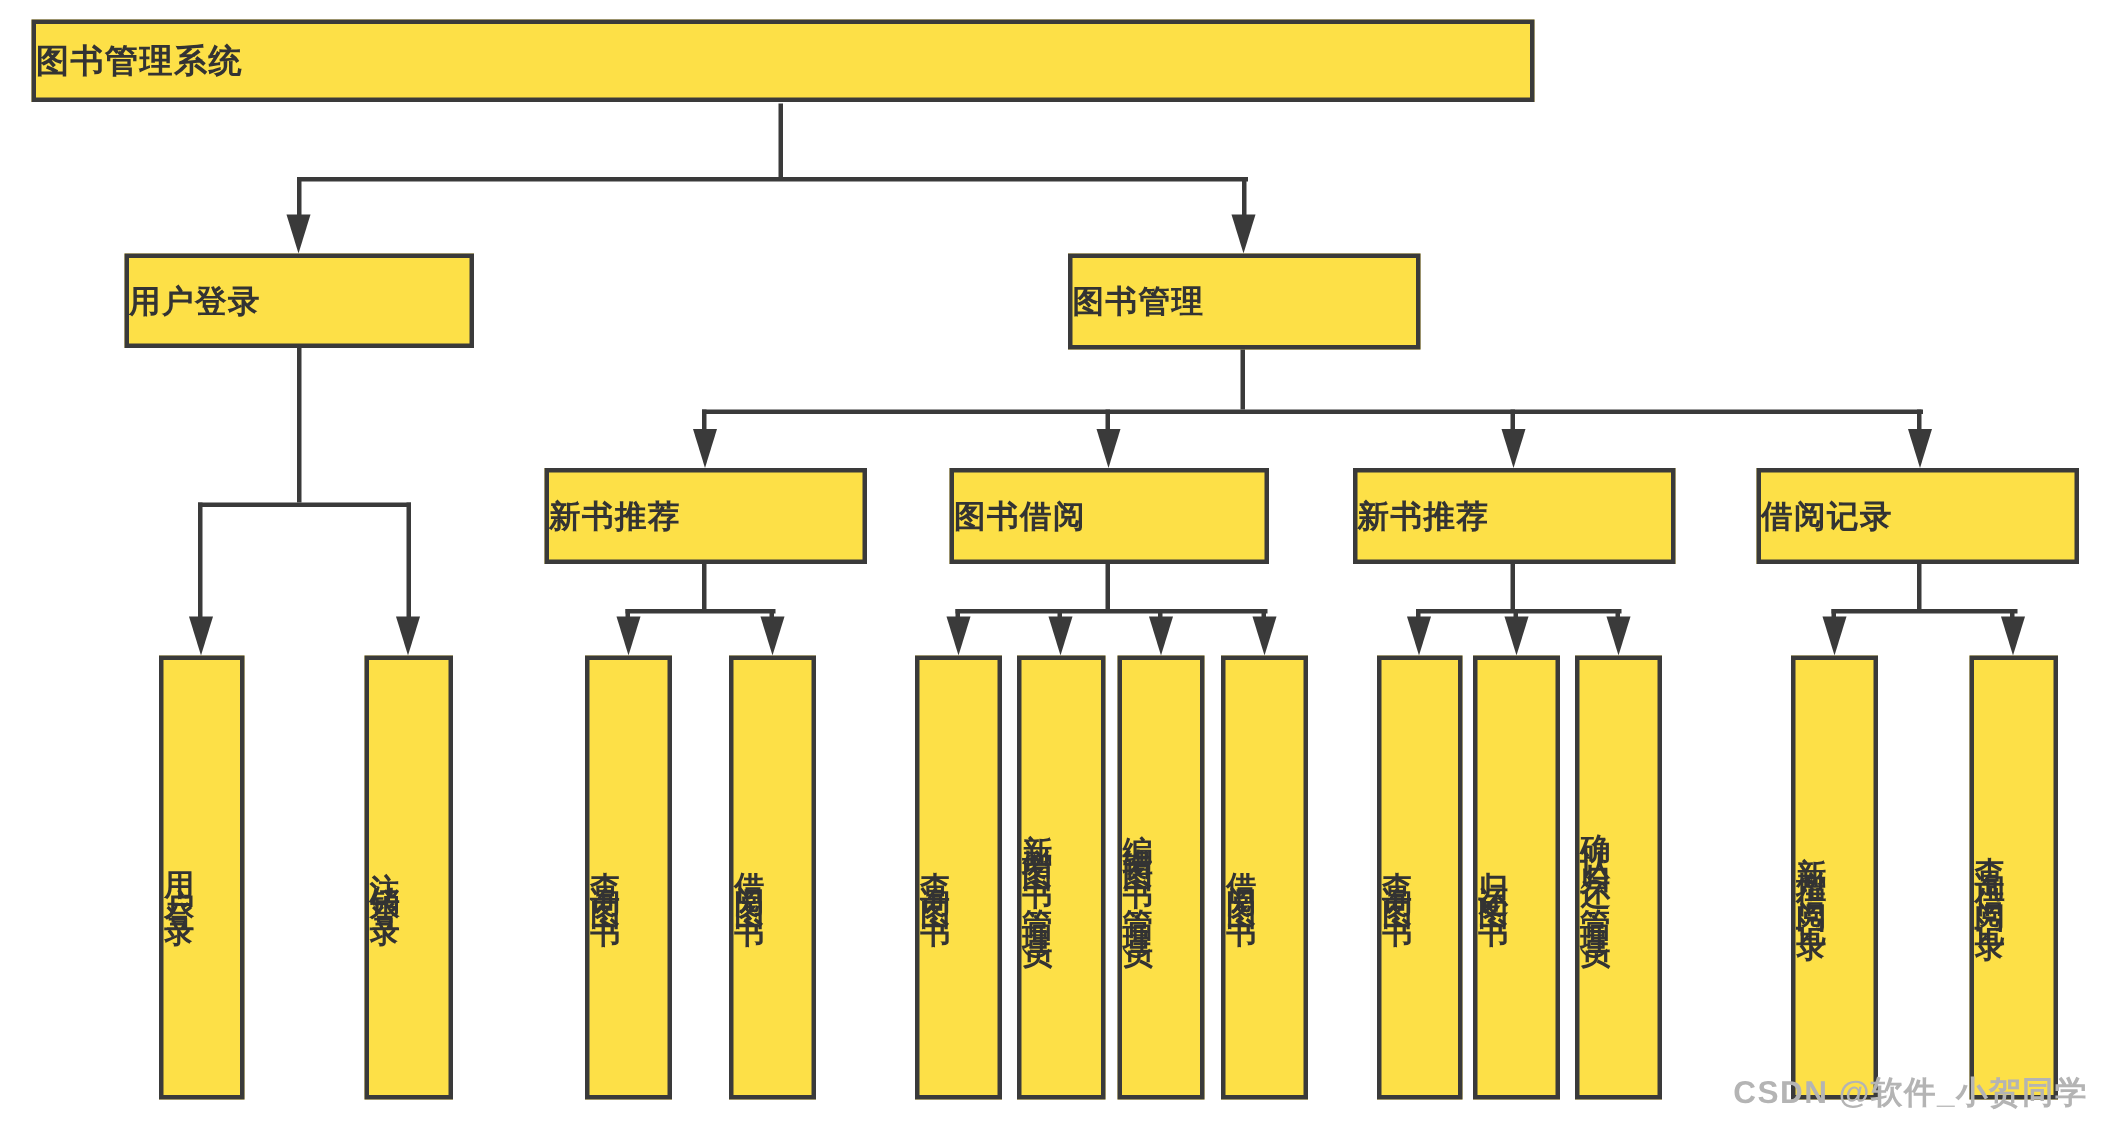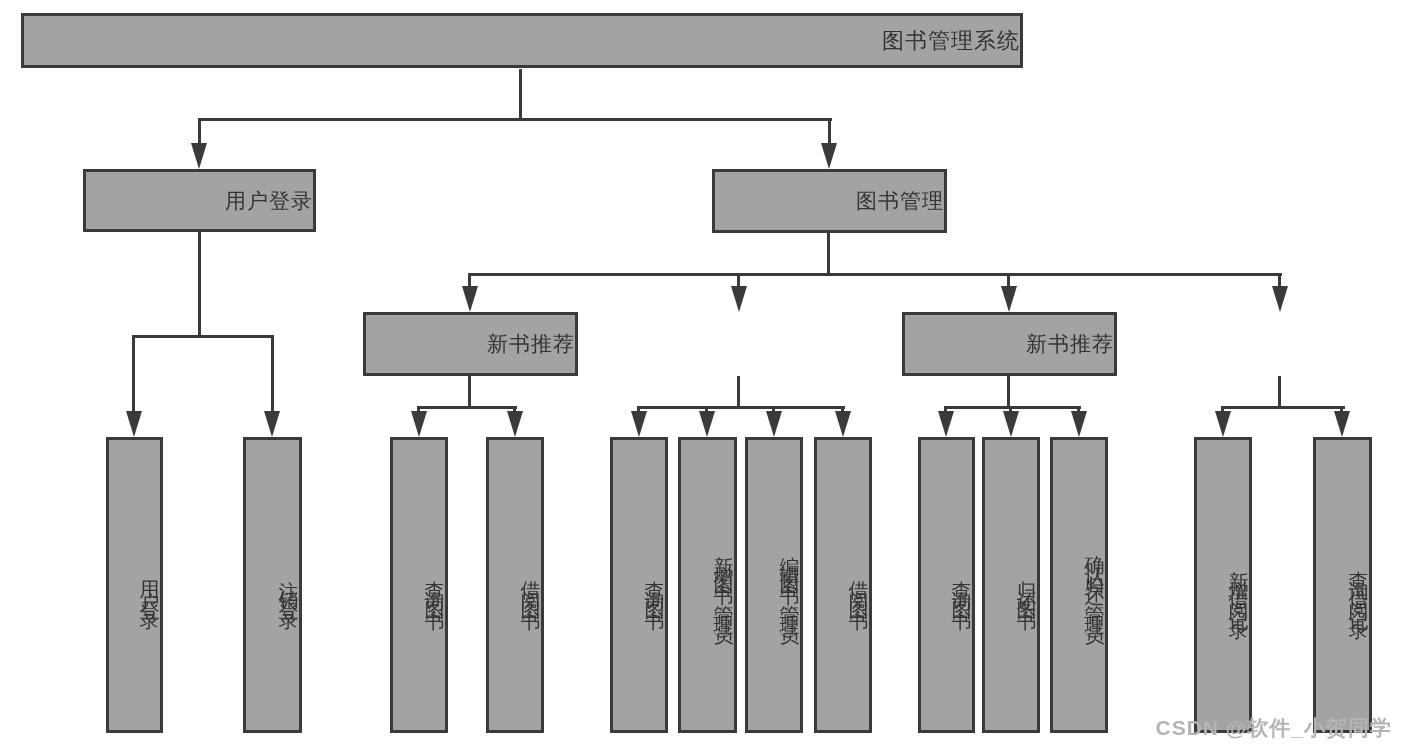--- a/index.html
+++ b/index.html
@@ -3,22 +3,22 @@
 <meta charset="utf-8">
 <style>
   html,body{margin:0;padding:0;background:#ffffff;}
   .stage{
     position:relative;width:1405px;height:747px;background:#ffffff;
     font-family:"Liberation Sans","DejaVu Sans",sans-serif;
     color:#333333;overflow:hidden;
   }
   .box{
     position:absolute;box-sizing:border-box;
-    border:3px solid #3a3a3a;background:#a3a3a3;
-    display:flex;align-items:center;justify-content:flex-end;
+    border:3px solid #3a3a3a;background:#fde047;
+    display:flex;align-items:center;justify-content:flex-start;font-weight:bold;
   }
   .hlabel{font-size:21px;letter-spacing:1px;color:#333333;}
   .root .hlabel{font-size:22px;}
   .vlabel{
     writing-mode:vertical-lr;
     font-size:20px;letter-spacing:10px;color:#333333;
     line-height:1;white-space:nowrap;
   }
   .ln{position:absolute;background:#3a3a3a;}
   .arrow{
@@ -46,25 +46,31 @@
   </div>
 
   <div class="box" style="left:363px;top:312px;width:215px;height:64px">
     <span class="hlabel">新书推荐</span>
   </div>
 
   <div class="box" style="left:712px;top:169px;width:235px;height:64px">
     <span class="hlabel">图书管理</span>
   </div>
 
+  <div class="box" style="left:633px;top:312px;width:213px;height:64px">
+    <span class="hlabel">图书借阅</span>
+  </div>
 
   <div class="box" style="left:902px;top:312px;width:215px;height:64px">
     <span class="hlabel">新书推荐</span>
   </div>
 
+  <div class="box" style="left:1171px;top:312px;width:215px;height:64px">
+    <span class="hlabel">借阅记录</span>
+  </div>
 
   <div class="box" style="left:106px;top:437px;width:57px;height:296px">
     <span class="vlabel">用户登录</span>
   </div>
   <div class="box" style="left:243px;top:437px;width:59px;height:296px">
     <span class="vlabel">注销登录</span>
   </div>
 
   <div class="box" style="left:390px;top:437px;width:58px;height:296px">
     <span class="vlabel">查询图书</span>

